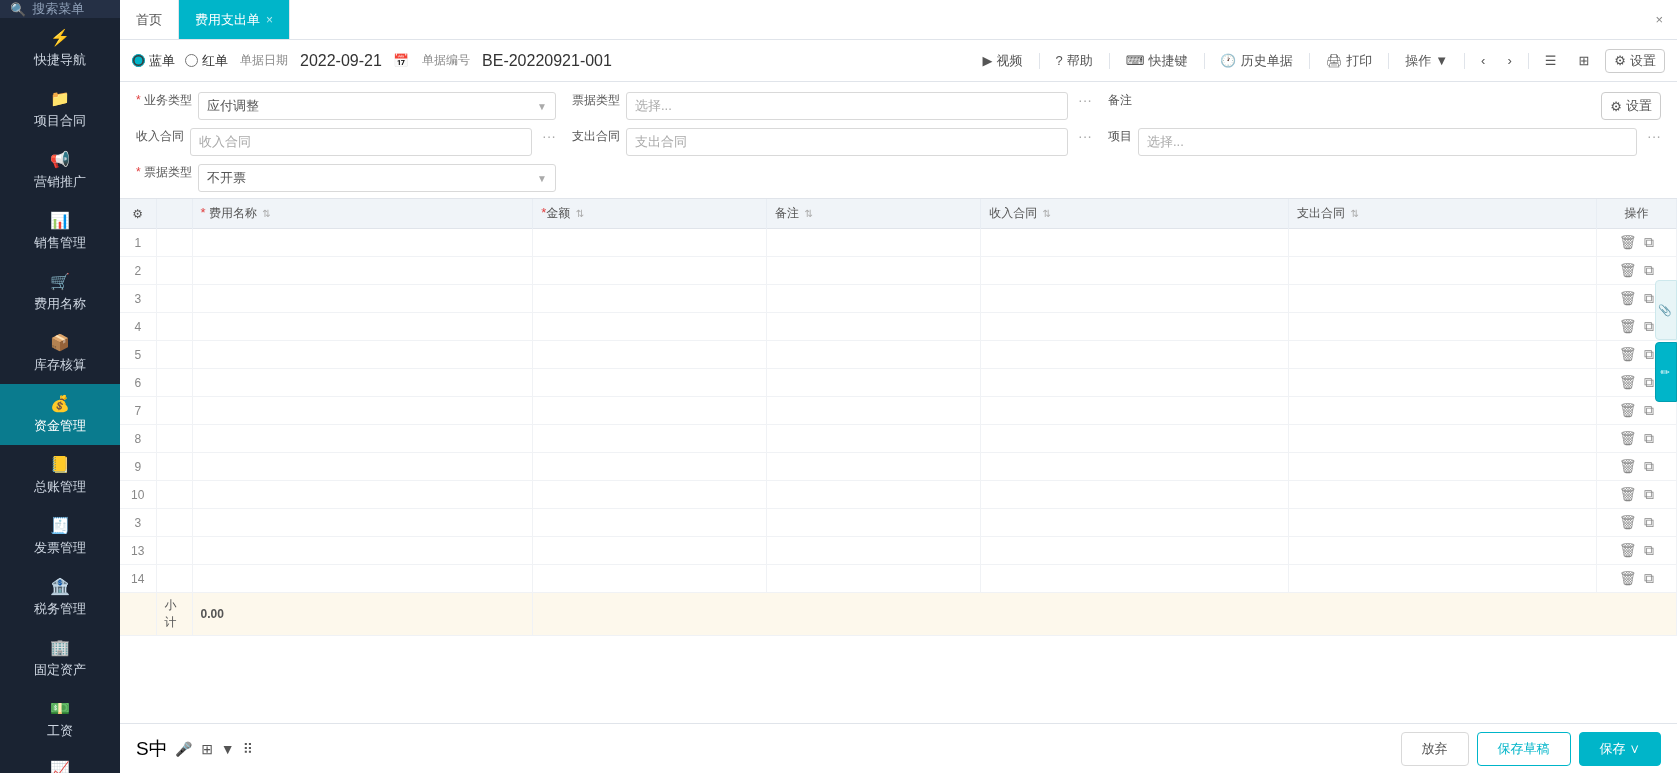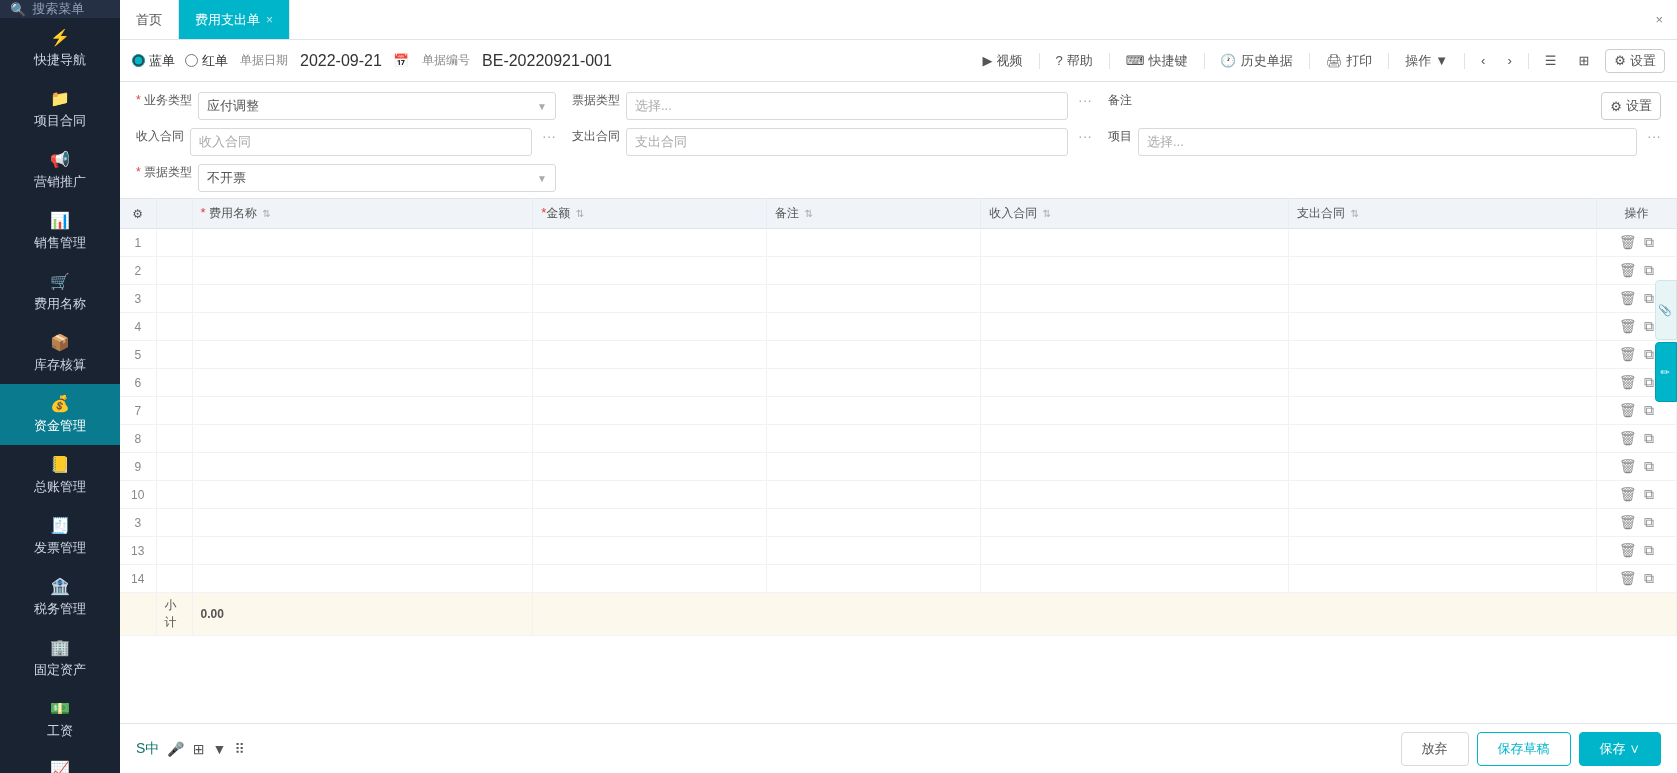--- a/index.html
+++ b/index.html
@@ -177,21 +177,21 @@
     .bottom-bar {
       background: #fff;
       border-top: 1px solid #e0e4ea;
       display: flex;
       align-items: center;
       padding: 8px 16px;
       height: 50px;
       gap: 10px;
     }
     .bottom-icons { display: flex; gap: 8px; align-items: center; }
-    .bottom-icon { font-size: 14px; cursor: pointer; color: #0f766e; }
+    .bottom-icon { font-size: 19px; cursor: pointer; color: #000000; }
     .bottom-icon-small { font-size: 14px; cursor: pointer; color: #555; }
     .bottom-actions { margin-left: auto; display: flex; gap: 8px; }
     .btn-discard {
       border: 1px solid #d9d9d9; background: #fff;
       color: #555; border-radius: 4px; padding: 0 20px; height: 34px;
       cursor: pointer; font-size: 13px;
     }
     .btn-draft {
       border: 1px solid #00b5c9; background: #fff;
       color: #00b5c9; border-radius: 4px; padding: 0 20px; height: 34px;

